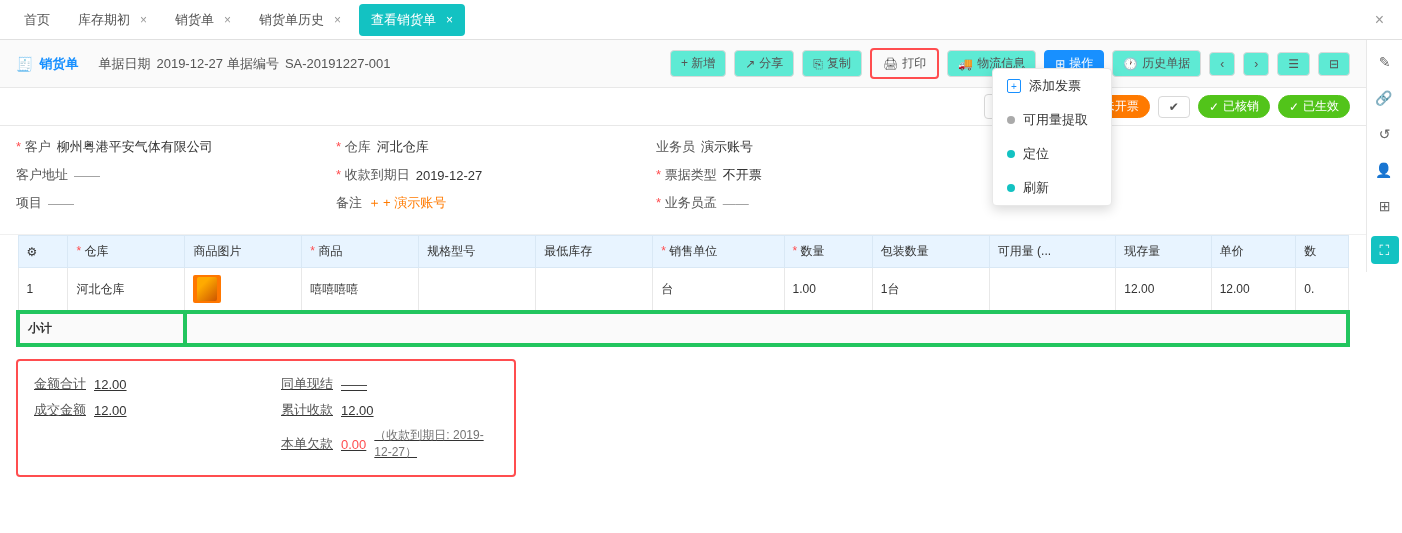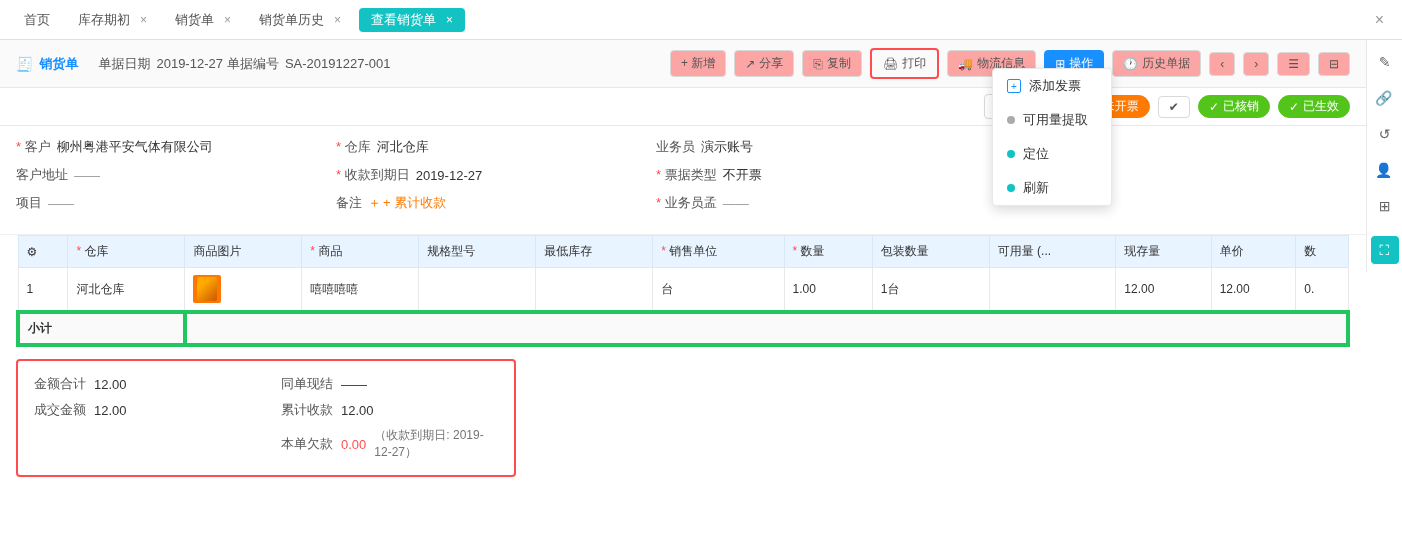--- a/index.html
+++ b/index.html
@@ -12,38 +12,38 @@
     }
     .tab-item {
       padding: 0 14px; height: 40px; line-height: 40px; cursor: pointer;
       display: flex; align-items: center; gap: 6px; color: #555; font-size: 13px;
       position: relative;
     }
     .tab-item .tab-close {
       font-size: 12px; color: #999; cursor: pointer; margin-left: 4px;
     }
     .tab-item.highlight {
-      background: #13c2c2; color: #fff; border-radius: 4px; margin: 4px 4px; height: 24px; line-height: 32px; padding: 0 12px;
+      background: #13c2c2; color: #fff; border-radius: 4px; margin: 4px 4px; height: 32px; line-height: 32px; padding: 0 12px;
     }
     .tab-item.highlight .tab-close { color: #fff; }
     .tab-spacer { flex: 1; }
     .tab-close-btn { font-size: 16px; color: #999; cursor: pointer; padding: 0 8px; }
 
     
     .doc-header {
       display: flex; align-items: center; padding: 8px 16px;
       border-bottom: 1px solid #e8e8e8; background: #fafafa;
     }
     .doc-title { display: flex; align-items: center; gap: 6px; color: #1890ff; font-weight: bold; }
     .doc-meta { display: flex; align-items: flex-end; gap: 4px; margin-left: 20px; color: #555; }
     .doc-meta-item { display: flex; align-items: center; gap: 6px; }
     .doc-actions { margin-left: auto; display: flex; align-items: center; gap: 8px; }
     .btn-action {
       display: flex; align-items: center; gap: 4px; padding: 4px 10px;
-      border: 1px solid #d9d9d9; border-radius: 4px; background: #fca5a5;
+      border: 1px solid #d9d9d9; border-radius: 4px; background: #5eead4;
       cursor: pointer; color: #555; font-size: 12px; white-space: nowrap;
     }
     .btn-action.active { background: #1890ff; color: #fff; border-color: #1890ff; }
 
     
     .status-bar {
       display: flex; align-items: center; gap: 8px; padding: 6px 16px;
       border-bottom: 1px solid #e8e8e8;
     }
     .status-btn {
@@ -80,21 +80,21 @@
     .data-table tfoot td { padding: 6px 8px; border: 4px solid #22c55e; font-weight: bold; }
     .product-img { width: 28px; height: 28px; background: #ff7700; display: flex; align-items: center; justify-content: center; border-radius: 2px; }
     .product-img-inner { width: 20px; height: 24px; background: linear-gradient(135deg, #ffaa00 30%, #cc5500 100%); border-radius: 2px; }
 
     
     .payment-section {
       margin: 12px 16px; padding: 14px 16px;
       border: 2px solid #ff4d4f; border-radius: 4px; max-width: 500px;
     }
     .payment-title { font-weight: bold; font-size: 14px; margin-bottom: 12px; }
-    .payment-grid { display: grid; grid-template-columns: 1fr 1fr; gap: 8px 30px; }
+    .payment-grid { display: grid; grid-template-columns: 1fr 1fr; gap: 8px 30px; text-decoration: underline; }
     .payment-item { display: flex; align-items: center; gap: 8px; }
     .payment-label { color: #555; white-space: nowrap; }
     .payment-value { color: #333; }
     .payment-value.red { color: #ff4d4f; }
     .payment-hint { color: #737373; font-size: 12px; }
 
     
     .dropdown-overlay {
       position: absolute; top: 68px; right: 290px;
       background: #fff; border: 1px solid #e8e8e8; border-radius: 4px;
@@ -264,21 +264,21 @@
       </div>
       <div class="form-row">
         <div class="form-field">
           <span class="form-label">项目</span>
           <span class="form-value empty">——</span>
         </div>
         <div class="form-field">
           <span class="form-label">备注</span>
           <span class="add-note">
             <span>＋</span>
-            <span>+ 累计收款</span>
+            <span>+ 演示账号</span>
           </span>
         </div>
         <div class="form-field">
           <span class="form-label required">业务员孟</span>
           <span class="form-value empty">——</span>
         </div>
       </div>
     </div>
 
     <div class="table-section">

